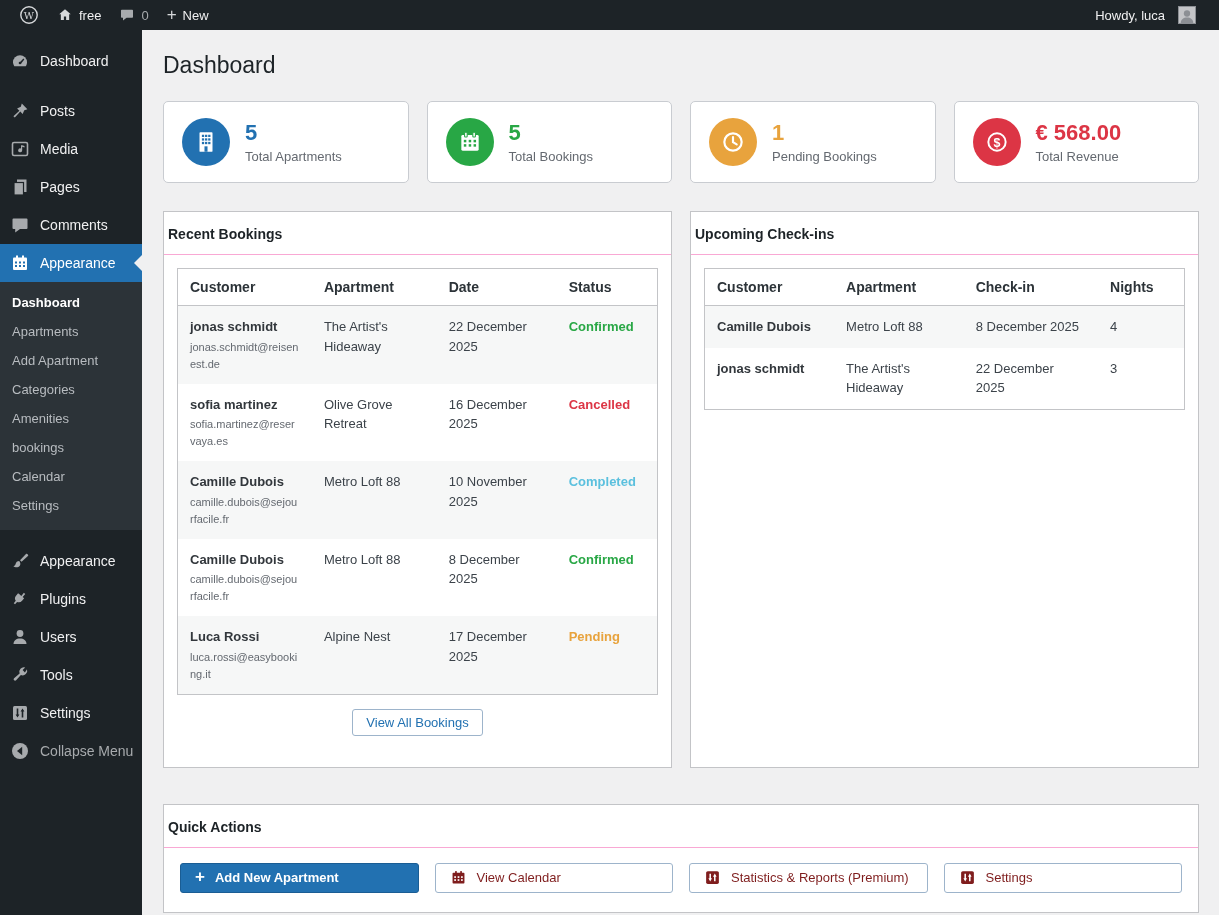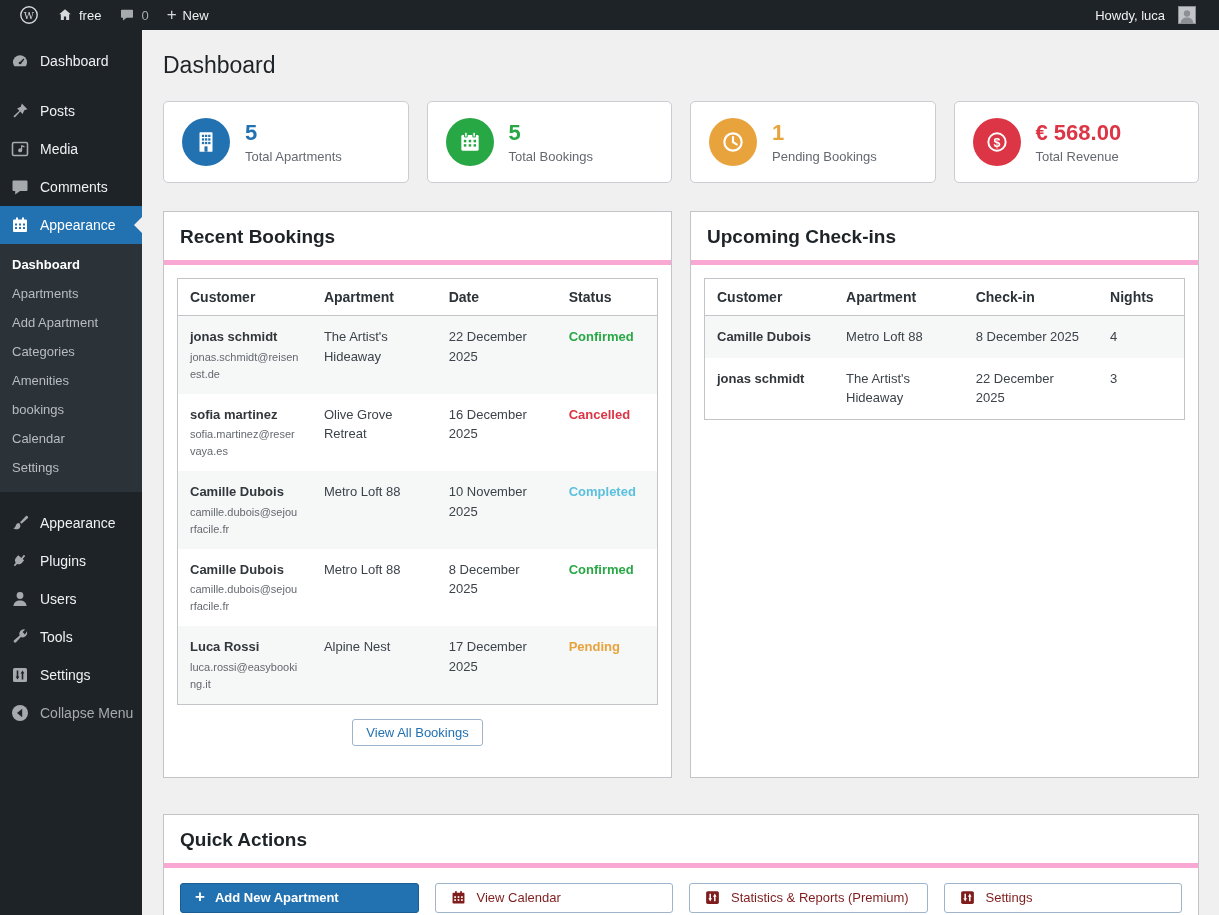--- a/index.html
+++ b/index.html
@@ -40,21 +40,21 @@
   .stats-row { display:grid; grid-template-columns:repeat(4,1fr); gap:18px; margin-top:12px; }
   .stat-card { background:#fff; border:1px solid #c9ccd1; border-radius:5px; height:82px;
     display:flex; align-items:center; gap:15px; padding:0 18px; }
   .stat-circle { width:48px; height:48px; border-radius:50%; display:flex; align-items:center; justify-content:center; flex-shrink:0; }
   .stat-num { font-size:22px; font-weight:bold; line-height:1.15; }
   .stat-label { font-size:13px; color:#646970; margin-top:3px; }
 
   
   .panels-row { display:grid; grid-template-columns:1fr 1fr; gap:18px; margin-top:28px; align-items:stretch; }
   .panel { background:#fff; border:1px solid #c3c4c7; }
-  .panel-header { padding:14px 16px 12px; border-bottom:5px solid #f9a8d4; font-size:19px; font-weight:bold; color:#1d2327; }
+  .panel-header { padding:14px 4px 12px; border-bottom:1px solid #f9a8d4; font-size:14px; font-weight:bold; color:#1d2327; }
   .panel-body { padding:13px; }
   table.data { width:100%; border-collapse:collapse; border:1px solid #c3c4c7; table-layout:fixed; }
   table.data th { text-align:left; font-weight:700; font-size:14px; color:#2c3338; padding:10px 12px; border-bottom:1px solid #c3c4c7; background:#fff; }
   table.data td { font-size:13px; color:#3c434a; padding:11px 12px; vertical-align:top; line-height:1.5; }
   table.data tr.alt td { background:#f6f7f7; }
   .cust-name { font-weight:bold; color:#32373c; }
   .cust-email { font-size:11px; color:#646970; word-break:break-all; line-height:1.55; margin-top:2px; }
   .status { font-weight:bold; }
   .btn-center { text-align:center; padding:14px 0 18px; }
   .btn-outline { display:inline-flex; align-items:center; gap:8px; background:#fff; border:1px solid #9db4cb;
@@ -126,20 +126,27 @@
         <path d="M11.8 2.6l5.6 5.6-3.1 1-1.7 3.7-2.3-2.3-5.5 6-1.4-1.4 6-5.5-2.3-2.3 3.7-1.7z" fill="currentColor"></path>
       </svg>
     <span>Posts</span>
   </div>
   <div class="menu-item">
     <svg width="20" height="20" viewBox="0 0 20 20">
         <rect x="2.5" y="3.5" width="15" height="13" rx="1.5" fill="none" stroke="currentColor" stroke-width="1.6"></rect>
         <path d="M12.2 6.2v5a2 2 0 1 1-1.2-1.8V6.2zM12.2 6.2l2.3.8v1.6l-2.3-.8z" fill="currentColor"></path>
       </svg>
     <span>Media</span>
+  </div>
+  <div class="menu-item">
+    <svg width="20" height="20" viewBox="0 0 20 20">
+        <rect x="7" y="2.5" width="9.5" height="12.5" fill="currentColor"></rect>
+        <rect x="4" y="5.5" width="9.5" height="12.5" fill="currentColor" stroke="#1d2327" stroke-width="1.2"></rect>
+      </svg>
+    <span>Pages</span>
   </div>
   <div class="menu-item">
     <svg width="20" height="20" viewBox="0 0 20 20">
         <path d="M3.5 3.5h13a1 1 0 0 1 1 1v8.5a1 1 0 0 1-1 1H10l-4.8 3.6V14h-1.7a1 1 0 0 1-1-1V4.5a1 1 0 0 1 1-1z" fill="currentColor"></path>
       </svg>
     <span>Comments</span>
   </div>
   <div class="menu-item current">
     <svg width="20" height="20" viewBox="0 0 20 20">
         <rect x="3" y="4.5" width="14" height="12.5" rx="1" fill="currentColor"></rect>

